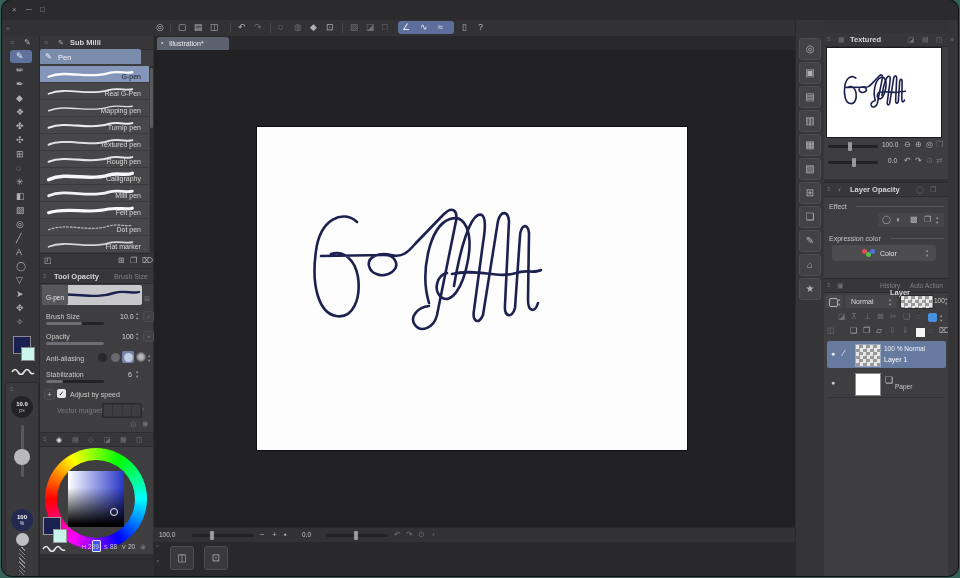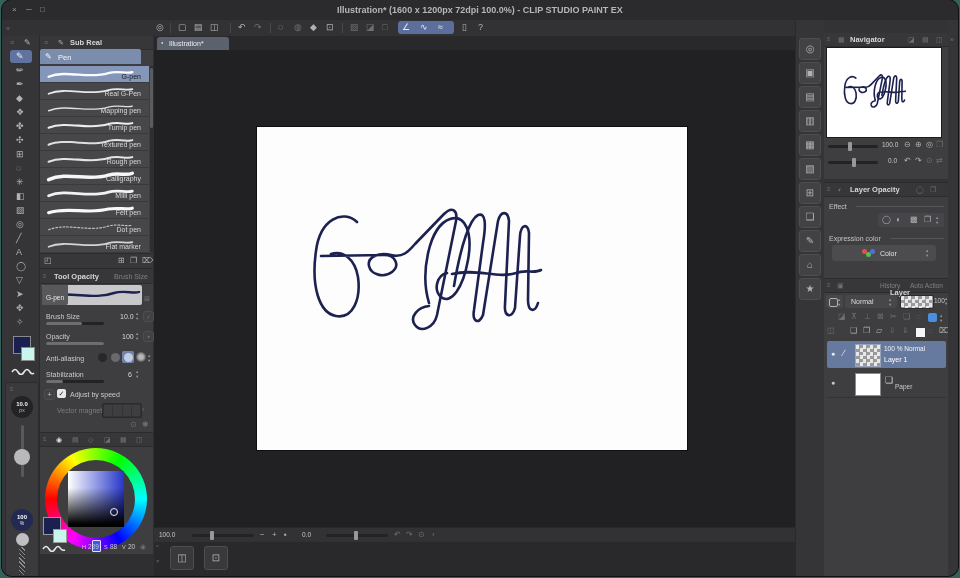--- a/index.html
+++ b/index.html
@@ -43,21 +43,20 @@
         <path d="M197,159 C204,117 213,92 221,88 C229,85 229,98 226,116 L217,183 C215,195 222,198 226,188 L241,94 C244,83 251,84 252,94 L248,178 C247,190 255,192 258,181 L263,109 C264,97 271,96 272,106 L271,173 C271,185 278,186 281,176"></path>
         <path d="M195,147 C219,141 241,152 259,146 C269,142 277,147 284,143"></path>
       </g>
     </defs>
   </svg>
 
   <div class="abs" style="left:0;top:0;width:100%;height:20px;background:#2b2b2d;border-bottom:1px solid #232325;">
     <span class="abs ic" style="left:10px;top:6px;font-size:8px;color:#9a9a9a;">×</span>
     <span class="abs ic" style="left:24px;top:6px;font-size:8px;color:#9a9a9a;">─</span>
     <span class="abs ic" style="left:38px;top:6px;font-size:8px;color:#9a9a9a;">□</span>
-    <div class="abs" style="left:0;right:0;top:5px;text-align:center;font-size:9px;font-weight:bold;color:#b6b6b8;">Illustration* (1600 x 1200px 72dpi 100.0%)  - CLIP STUDIO PAINT EX</div>
   </div>
 
   <div class="abs" style="left:0;top:20px;width:100%;height:16px;background:#323234;border-bottom:1px solid #29292b;">
     <span class="abs ic" style="left:154px;top:3px;">◎</span>
     <span class="abs" style="left:168px;top:3px;width:1px;height:10px;background:#48484b;"></span>
     <span class="abs ic" style="left:176px;top:3px;">▢</span>
     <span class="abs ic" style="left:192px;top:3px;">▤</span>
     <span class="abs ic" style="left:208px;top:3px;">◫</span>
     <span class="abs" style="left:228px;top:3px;width:1px;height:10px;background:#48484b;"></span>
     <span class="abs ic" style="left:236px;top:3px;">↶</span>
@@ -128,21 +127,21 @@
       </div>
       <div class="abs" style="left:10px;top:150px;width:13px;height:13px;border-radius:50%;background:#c0c0c3;"></div>
       <div class="abs" style="left:13px;top:164px;width:6px;height:28px;background:repeating-linear-gradient(45deg,#8d8d90 0 1px,#37373a 1px 3px);border-radius:2px;"></div>
     </div>
   </div>
 
   <div class="abs panel" style="left:38px;top:36px;width:113px;height:231px;">
     <div class="abs phead" style="left:0;top:0;width:113px;height:13px;">
       <span class="abs ic dim" style="left:4px;top:3px;font-size:7px;">≡</span>
       <span class="abs ic" style="left:18px;top:3px;font-size:7px;">✎</span>
-      <span class="abs ptitle" style="left:30px;top:3px;">Sub Real</span>
+      <span class="abs ptitle" style="left:30px;top:3px;">Sub Milli</span>
     </div>
     <div class="abs" style="left:0;top:13px;width:101px;height:15px;background:#7b8dad;border-radius:2px 2px 0 0;">
       <span class="abs ic" style="left:5px;top:4px;font-size:8px;color:#f0f2f7;">✎</span>
       <span class="abs" style="left:18px;top:4px;font-size:7.5px;color:#f2f4f8;">Pen</span>
     </div>
 
     <div class="penrow sel" style="top:30px;left:0;">
       <svg width="92" height="14" viewBox="0 0 100 14">
             <path d="M5,10 C25,2 48,13 70,6 C80,3 90,7 96,5" fill="none" stroke="#fbfbfd" stroke-width="2.6" stroke-linecap="round"></path>
           </svg>
@@ -419,21 +418,21 @@
           <span class="ic" style="font-size:10px;">★</span>
         </div>
   </div>
 
   <div class="abs" style="left:822px;top:20px;width:124px;height:558px;background:#333335;">
 
     <div class="abs panel" style="left:0;top:13px;width:124px;height:146px;">
       <div class="abs phead" style="left:0;top:0;width:124px;height:13px;">
         <span class="abs ic dim" style="left:3px;top:3px;font-size:6px;">≡</span>
         <span class="abs ic dim" style="left:14px;top:3px;font-size:7px;">▦</span>
-        <span class="abs ptitle" style="left:26px;top:3px;">Navigator</span>
+        <span class="abs ptitle" style="left:26px;top:3px;">Textured</span>
         <span class="abs ic dim" style="left:84px;top:3px;font-size:7px;">◪</span>
         <span class="abs ic dim" style="left:98px;top:3px;font-size:7px;">▤</span>
         <span class="abs ic dim" style="left:112px;top:3px;font-size:7px;">◫</span>
       </div>
       <div class="abs" style="left:2px;top:14px;width:114px;height:89px;background:#ffffff;border:1px solid #1c1c1e;">
         <svg class="abs" style="left:10px;top:16px;" width="78" height="58" viewBox="30 60 290 180">
               <use href="#sig" stroke-width="6"></use>
             </svg>
       </div>
 

